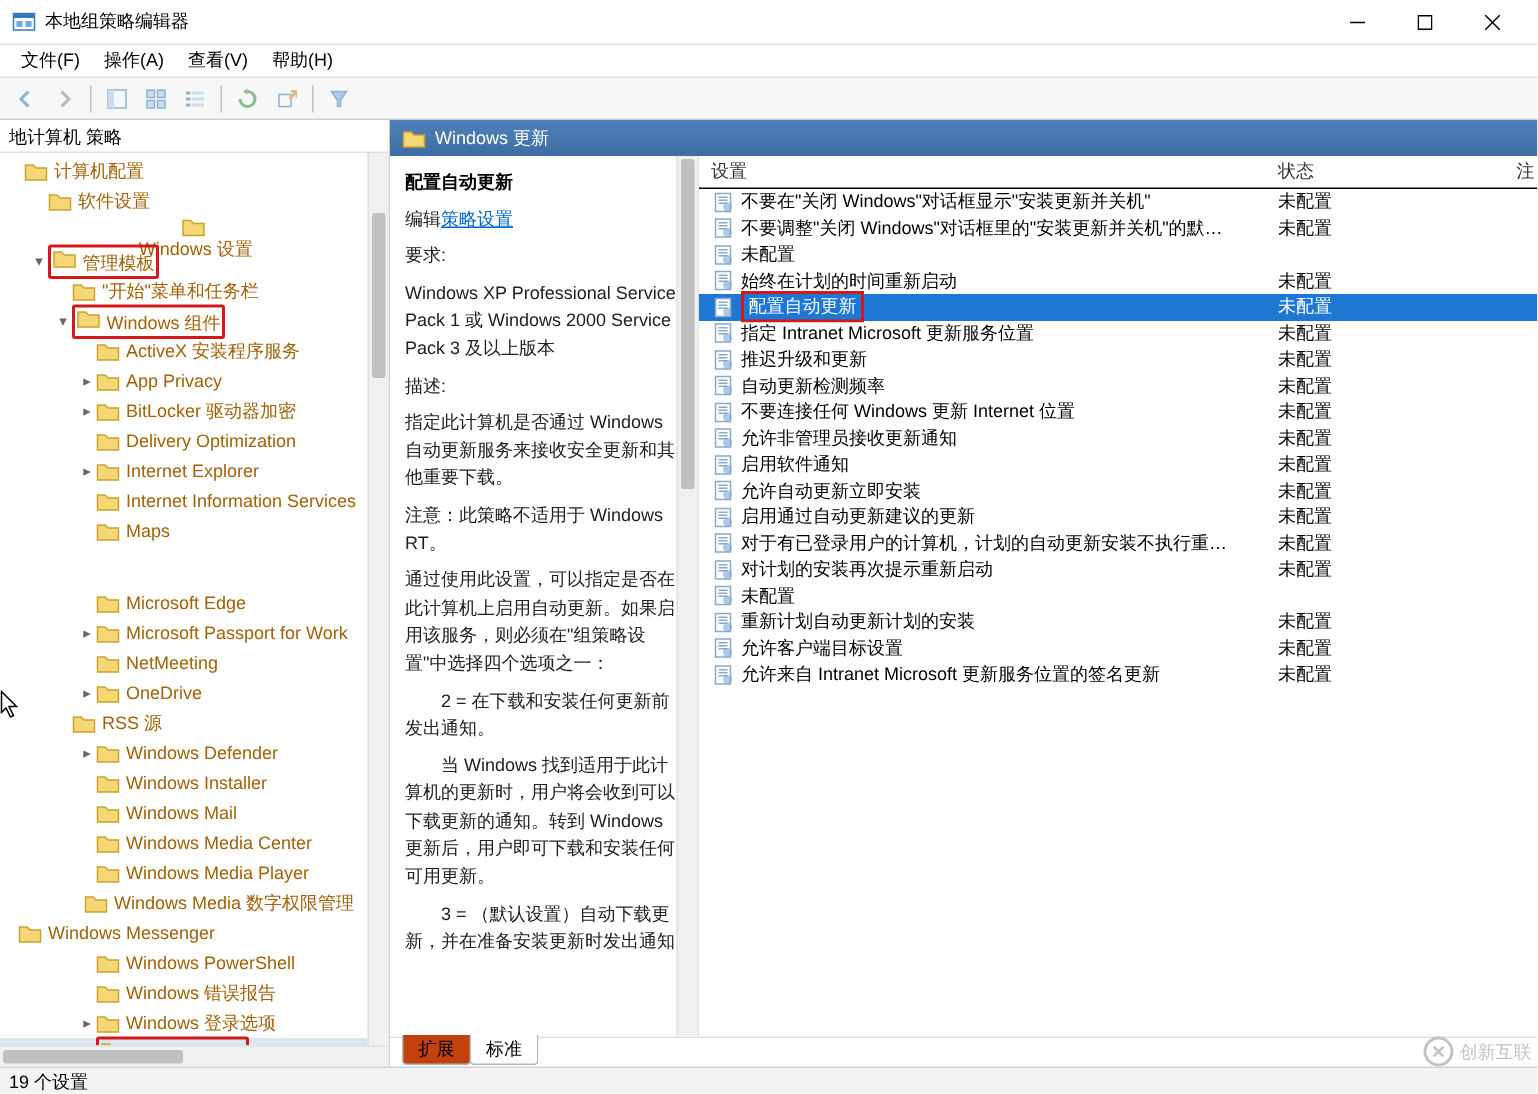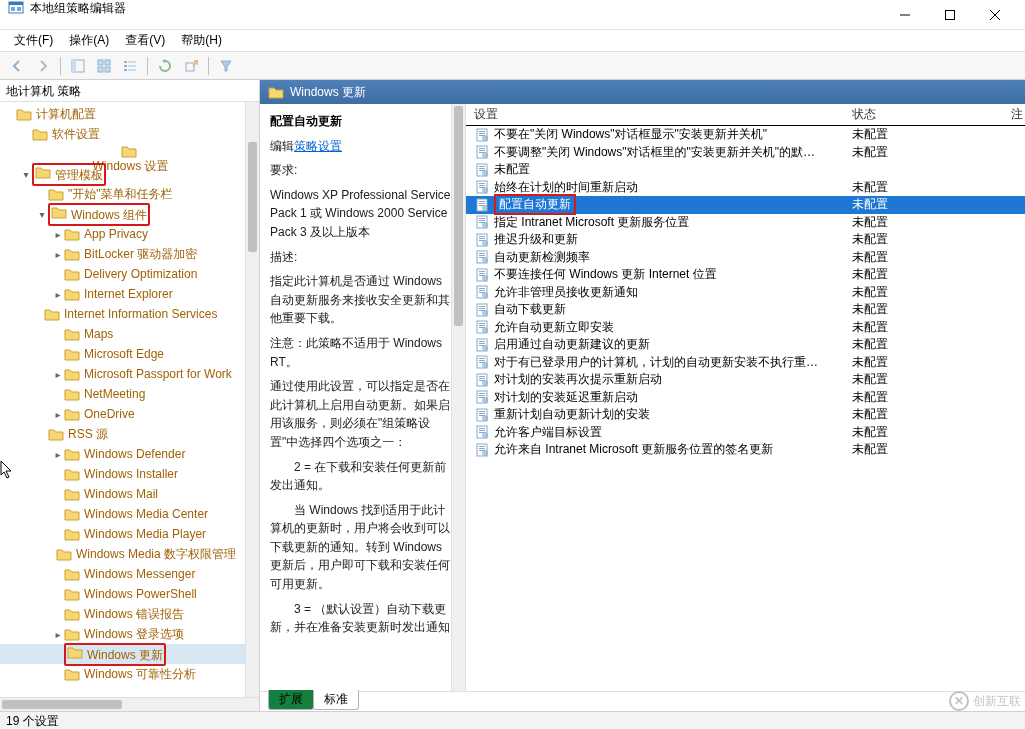--- a/index.html
+++ b/index.html
@@ -1,19 +1,19 @@
 <!DOCTYPE html>
 <html><head>
 <meta charset="utf-8">
 <style>
 * { margin: 0; padding: 0; box-sizing: border-box; font-family: "Microsoft YaHei", "Segoe UI", Tahoma, sans-serif; font-size: 12px; }
 body { width: 1025px; height: 729px; background: #fff; overflow: hidden; position: relative; }
 
 
-.titlebar { height: 30px; display: flex; padding: 0 8px; border-bottom: 1px solid #e0e0e0; }
+.titlebar { height: 30px; display: flex; align-items: center; padding: 0 8px; border-bottom: 1px solid #e0e0e0; }
 .titlebar .app-icon { width: 16px; height: 16px; margin-right: 6px; display: inline-flex; align-items: center; justify-content: center; }
 .titlebar .title { flex: 1; font-size: 12px; color: #000; }
 .titlebar .win-controls { display: flex; gap: 0; }
 .titlebar .win-btn { width: 45px; height: 30px; display: flex; align-items: center; justify-content: center; color: #000; }
 
 
 .menubar { height: 22px; display: flex; align-items: center; padding: 0 6px; border-bottom: 1px solid #e0e0e0; }
 .menubar .menuitem { padding: 2px 8px; color: #000; }
 
 
@@ -70,21 +70,21 @@
 .row.selected { background: #1e77d3; color: #fff; }
 .row .icon { width: 16px; height: 14px; margin-right: 4px; display:inline-flex; align-items:center; justify-content:center; }
 .row .c1 { width: 358px; overflow: hidden; text-overflow: ellipsis; white-space: nowrap; }
 .row .c2 { flex: 1; }
 .row.selected .c1 .inner { display:inline-block; }
 .row .c1 .inner.redbox { border: 2px solid #d31919; padding: 0 3px; }
 
 
 .right-tabs { height: 20px; display: flex; align-items: flex-end; padding-left: 8px; background: #fff; border-top: 1px solid #e0e0e0; gap: -1px; }
 .right-tabs .tab { border: 1px solid #b5b5b5; border-top: none; padding: 1px 10px 1px; background: #fff; font-size: 12px; margin-right: -1px; position: relative; top: -1px; border-bottom-left-radius: 3px; border-bottom-right-radius: 3px;}
-.right-tabs .tab.active { background: #15803d; z-index: 1; }
+.right-tabs .tab.active { background: #c2410c; z-index: 1; }
 
 
 .statusbar { height: 18px; border-top: 1px solid #d0d0d0; padding: 0 6px; line-height: 18px; color: #000; background: #f3f3f3; }
 
 
 .watermark { position: absolute; right: 4px; bottom: 18px; color: #bdbdbd; font-size: 14px; display: flex; align-items: center; gap: 4px; opacity: .9; pointer-events: none; }
 .watermark .circle { width: 20px; height: 20px; border: 2px solid #bdbdbd; border-radius: 50%; display:flex;align-items:center;justify-content:center; font-weight: bold; }
 
 .cursor { position: absolute; left: 0px; top: 460px; pointer-events: none; }
 </style>
@@ -234,20 +234,29 @@
             </span>
             <span class="label">"开始"菜单和任务栏</span>
           </div>
           <div class="node" style="padding-left: 36px;">
             <span class="expander">▾</span>
             <span class="highlight-red"><span class="folder"><svg width="16" height="14">
                   <path d="M1 3 L6 3 L8 5 L15 5 L15 13 L1 13 Z" fill="#f7d674" stroke="#c8a333"></path>
                 </svg></span><span class="label">Windows 组件</span></span>
           </div>
           <div class="node" style="padding-left: 52px;">
+            <span class="expander"></span>
+            <span class="folder">
+              <svg width="16" height="14">
+                <path d="M1 3 L6 3 L8 5 L15 5 L15 13 L1 13 Z" fill="#f7d674" stroke="#c8a333"></path>
+              </svg>
+            </span>
+            <span class="label">ActiveX 安装程序服务</span>
+          </div>
+          <div class="node" style="padding-left: 52px;">
             <span class="expander">▸</span>
             <span class="folder">
               <svg width="16" height="14">
                 <path d="M1 3 L6 3 L8 5 L15 5 L15 13 L1 13 Z" fill="#f7d674" stroke="#c8a333"></path>
               </svg>
             </span>
             <span class="label">App Privacy</span>
           </div>
           <div class="node" style="padding-left: 52px;">
             <span class="expander">▸</span>
@@ -269,39 +278,39 @@
           </div>
           <div class="node" style="padding-left: 52px;">
             <span class="expander">▸</span>
             <span class="folder">
               <svg width="16" height="14">
                 <path d="M1 3 L6 3 L8 5 L15 5 L15 13 L1 13 Z" fill="#f7d674" stroke="#c8a333"></path>
               </svg>
             </span>
             <span class="label">Internet Explorer</span>
           </div>
-          <div class="node" style="padding-left: 32px;">
+          <div class="node" style="padding-left: 52px;">
             <span class="expander"></span>
             <span class="folder">
               <svg width="16" height="14">
                 <path d="M1 3 L6 3 L8 5 L15 5 L15 13 L1 13 Z" fill="#f7d674" stroke="#c8a333"></path>
               </svg>
             </span>
             <span class="label">Internet Information Services</span>
           </div>
           <div class="node" style="padding-left: 52px;">
             <span class="expander"></span>
             <span class="folder">
               <svg width="16" height="14">
                 <path d="M1 3 L6 3 L8 5 L15 5 L15 13 L1 13 Z" fill="#f7d674" stroke="#c8a333"></path>
               </svg>
             </span>
             <span class="label">Maps</span>
           </div>
-          <div class="node" style="padding-left: 52px;">
+          <div class="node" style="padding-left: 52px; margin-top: 28px;">
             <span class="expander"></span>
             <span class="folder">
               <svg width="16" height="14">
                 <path d="M1 3 L6 3 L8 5 L15 5 L15 13 L1 13 Z" fill="#f7d674" stroke="#c8a333"></path>
               </svg>
             </span>
             <span class="label">Microsoft Edge</span>
           </div>
           <div class="node" style="padding-left: 52px;">
             <span class="expander">▸</span>
@@ -386,21 +395,21 @@
           </div>
           <div class="node" style="padding-left: 44px;">
             <span class="expander"></span>
             <span class="folder">
               <svg width="16" height="14">
                 <path d="M1 3 L6 3 L8 5 L15 5 L15 13 L1 13 Z" fill="#f7d674" stroke="#c8a333"></path>
               </svg>
             </span>
             <span class="label">Windows Media 数字权限管理</span>
           </div>
-          <div class="node" style="padding-left: 52px;">
+          <div class="node" style="">
             <span class="expander"></span>
             <span class="folder">
               <svg width="16" height="14">
                 <path d="M1 3 L6 3 L8 5 L15 5 L15 13 L1 13 Z" fill="#f7d674" stroke="#c8a333"></path>
               </svg>
             </span>
             <span class="label">Windows Messenger</span>
           </div>
           <div class="node" style="padding-left: 52px;">
             <span class="expander"></span>
@@ -623,21 +632,21 @@
             <div class="row">
               <span class="icon">
                 <svg width="14" height="14">
                   <rect x="2" y="1" width="10" height="12" fill="#fff" stroke="#8aa8c8"></rect>
                   <rect x="4" y="3" width="6" height="1" fill="#8aa8c8"></rect>
                   <rect x="4" y="5" width="6" height="1" fill="#8aa8c8"></rect>
                   <rect x="4" y="7" width="6" height="1" fill="#8aa8c8"></rect>
                   <circle cx="10" cy="10" r="3" fill="#7aa7d6" opacity="0.6"></circle>
                 </svg>
               </span>
-              <span class="c1"><span class="inner">自动下载更新</span></span>
+              <span class="c1"><span class="inner">启用软件通知</span></span>
               <span class="c2">未配置</span>
             </div>
             <div class="row">
               <span class="icon">
                 <svg width="14" height="14">
                   <rect x="2" y="1" width="10" height="12" fill="#fff" stroke="#8aa8c8"></rect>
                   <rect x="4" y="3" width="6" height="1" fill="#8aa8c8"></rect>
                   <rect x="4" y="5" width="6" height="1" fill="#8aa8c8"></rect>
                   <rect x="4" y="7" width="6" height="1" fill="#8aa8c8"></rect>
                   <circle cx="10" cy="10" r="3" fill="#7aa7d6" opacity="0.6"></circle>
@@ -688,21 +697,20 @@
             <div class="row">
               <span class="icon">
                 <svg width="14" height="14">
                   <rect x="2" y="1" width="10" height="12" fill="#fff" stroke="#8aa8c8"></rect>
                   <rect x="4" y="3" width="6" height="1" fill="#8aa8c8"></rect>
                   <rect x="4" y="5" width="6" height="1" fill="#8aa8c8"></rect>
                   <rect x="4" y="7" width="6" height="1" fill="#8aa8c8"></rect>
                   <circle cx="10" cy="10" r="3" fill="#7aa7d6" opacity="0.6"></circle>
                 </svg>
               </span>
-              <span class="c1"><span class="inner">对计划的安装延迟重新启动</span></span>
               <span class="c2">未配置</span>
             </div>
             <div class="row">
               <span class="icon">
                 <svg width="14" height="14">
                   <rect x="2" y="1" width="10" height="12" fill="#fff" stroke="#8aa8c8"></rect>
                   <rect x="4" y="3" width="6" height="1" fill="#8aa8c8"></rect>
                   <rect x="4" y="5" width="6" height="1" fill="#8aa8c8"></rect>
                   <rect x="4" y="7" width="6" height="1" fill="#8aa8c8"></rect>
                   <circle cx="10" cy="10" r="3" fill="#7aa7d6" opacity="0.6"></circle>

